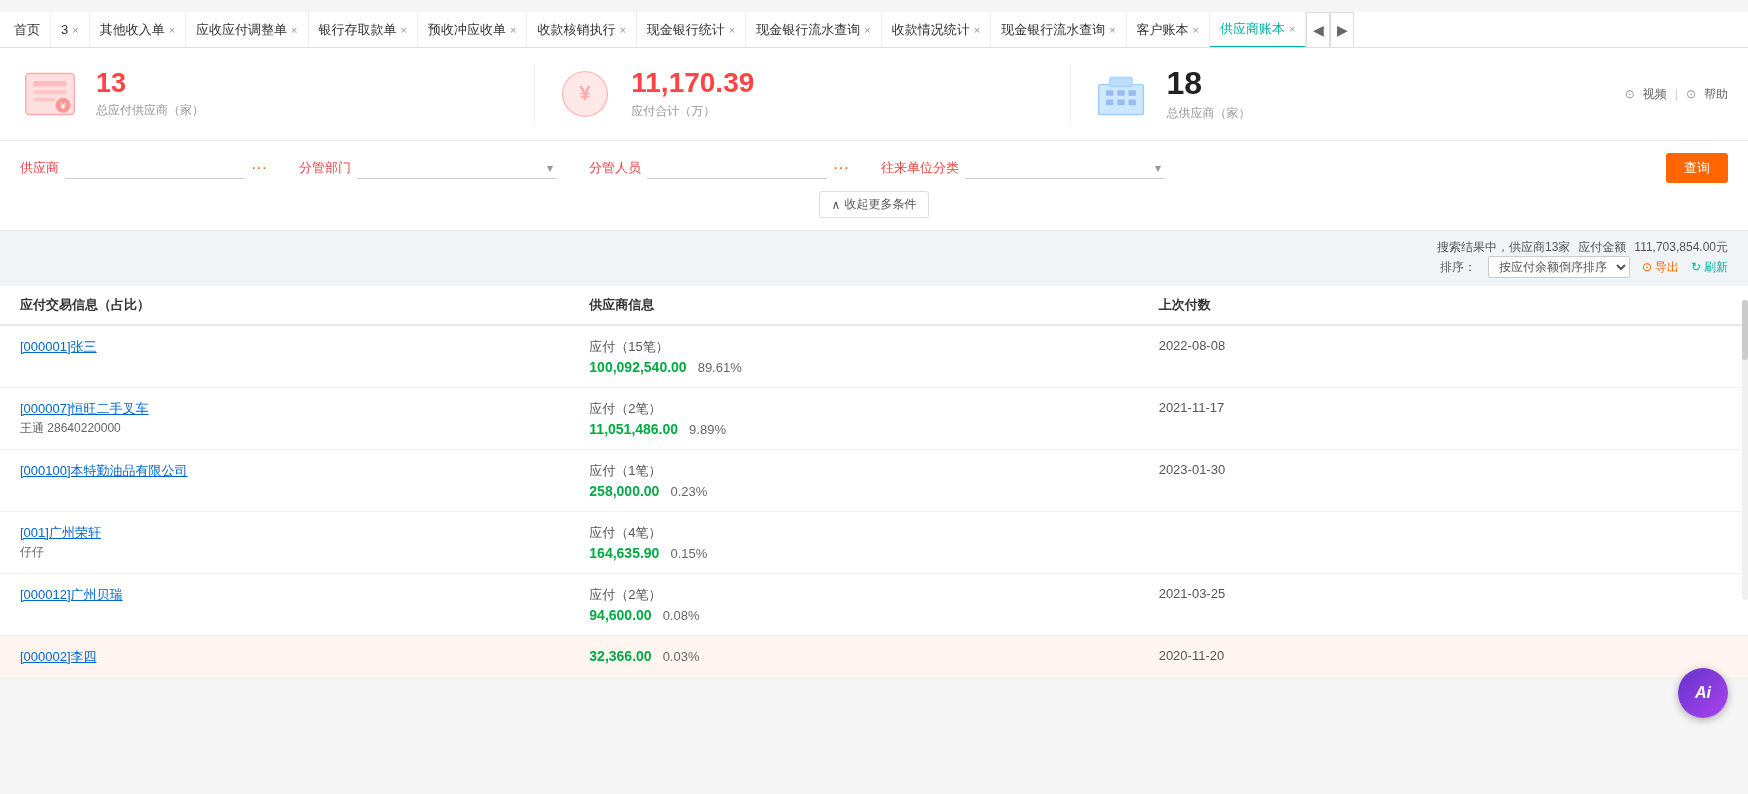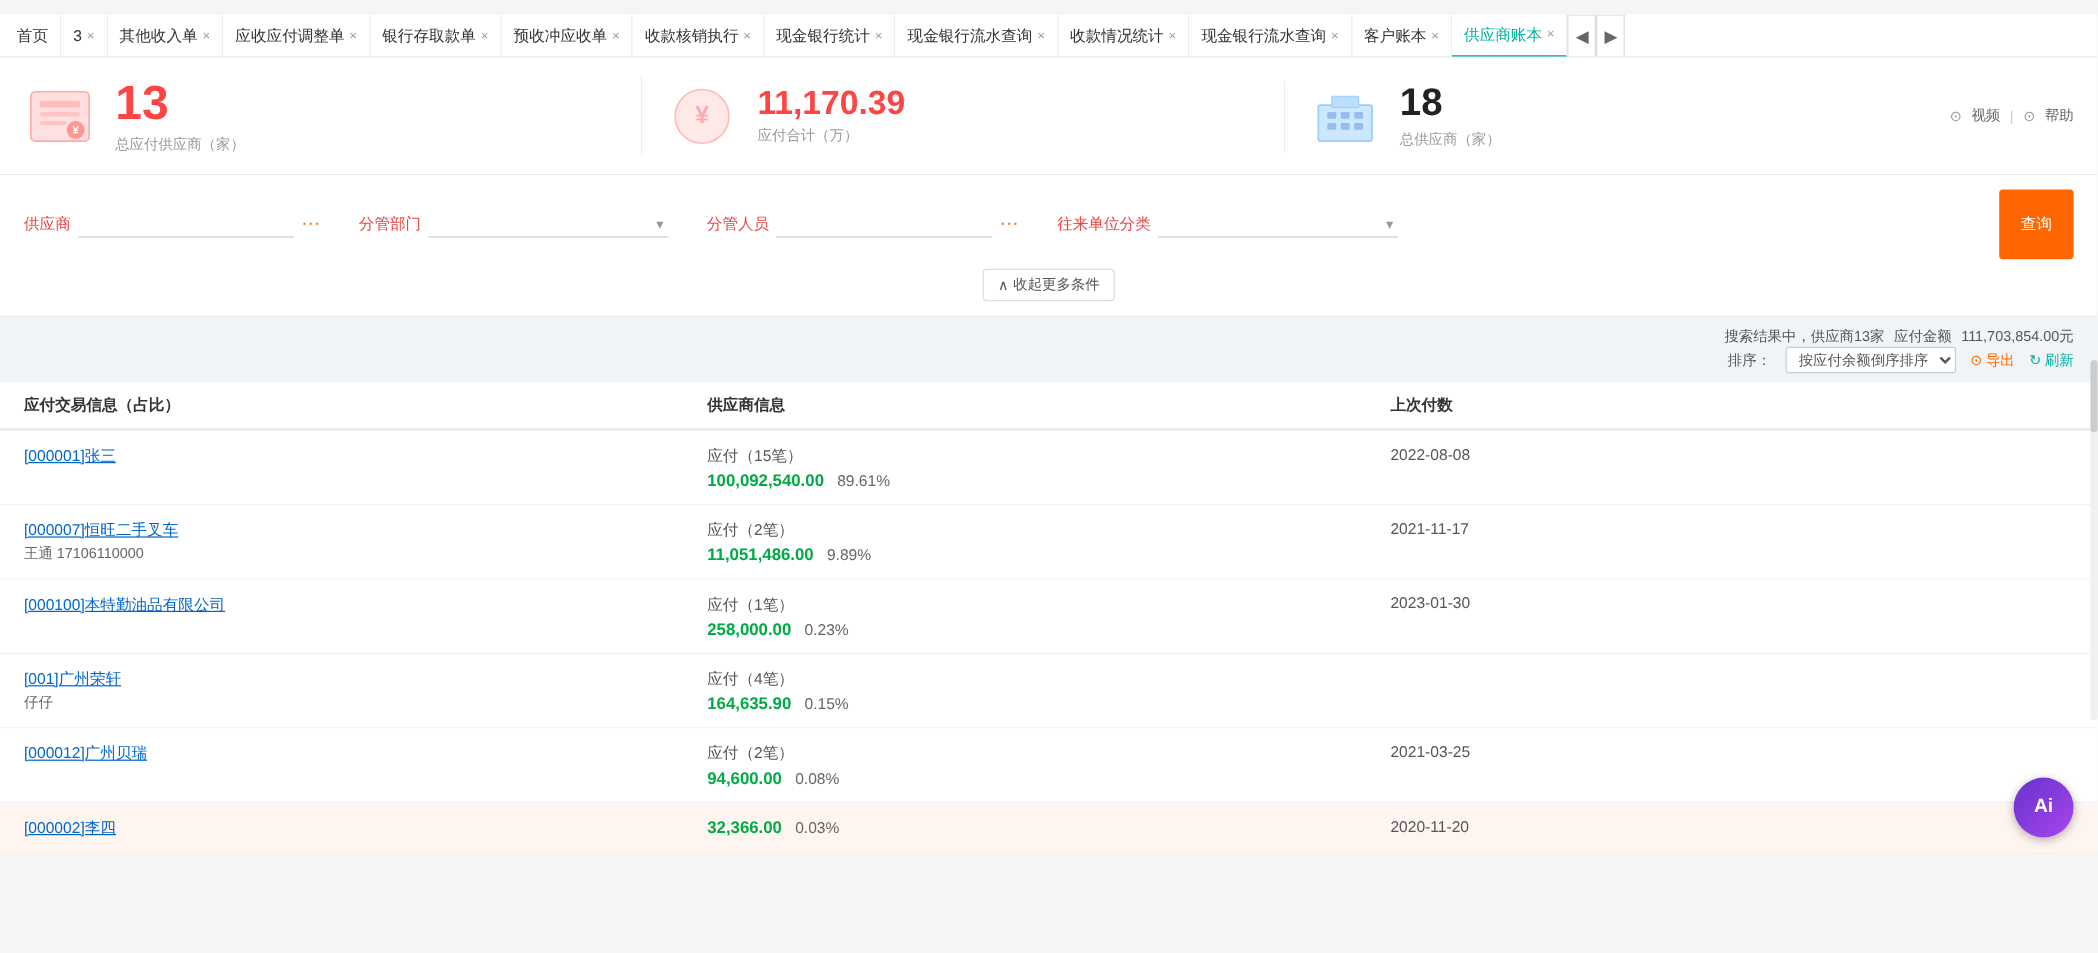--- a/index.html
+++ b/index.html
@@ -64,21 +64,21 @@
     .summary-card:last-child { border-right: none; }
     .card-icon {
       width: 60px;
       height: 60px;
       display: flex;
       align-items: center;
       justify-content: center;
     }
     .card-icon svg { width: 56px; height: 56px; }
     .card-content { display: flex; flex-direction: column; }
-    .card-number { font-size: 40px; font-weight: bold; color: #ff4444; line-height: 1.1; }
+    .card-number { font-size: 27px; font-weight: bold; color: #ff4444; line-height: 1.1; }
     .card-number.black { color: #222; font-size: 32px; }
     .card-label { font-size: 12px; color: #999; margin-top: 4px; }
     .top-right-links {
       display: flex;
       align-items: center;
       gap: 8px;
       font-size: 12px;
       color: #666;
       margin-left: auto;
       white-space: nowrap;
@@ -137,21 +137,21 @@
       transform: translateY(-50%);
       font-size: 12px;
       color: #999;
       pointer-events: none;
     }
     .filter-dots { color: #ff6600; font-size: 16px; cursor: pointer; }
     .search-btn {
       background: #ff6600;
       color: #fff;
       border: none;
-      padding: 20px 18px;
+      padding: 6px 18px;
       border-radius: 3px;
       font-size: 13px;
       cursor: pointer;
       white-space: nowrap;
     }
     .collapse-btn {
       display: flex;
       align-items: center;
       gap: 4px;
       color: #555;
@@ -453,21 +453,21 @@
       </div>
     </div>
     <div>
       <span class="last-pay">2022-08-08</span>
     </div>
   </div>
 
   <div class="table-row">
     <div>
       <div class="supplier-name">[000007]恒旺二手叉车</div>
-      <div class="supplier-sub">王通  17106110000</div>
+      <div class="supplier-sub">王通  28640220000</div>
     </div>
     <div class="trans-info">
       <span class="trans-label">应付（2笔）</span>
       <div class="trans-row">
         <span class="trans-amount">11,051,486.00</span>
         <span class="trans-percent">9.89%</span>
       </div>
     </div>
     <div>
       <span class="last-pay">2021-11-17</span>
@@ -532,19 +532,19 @@
         <span class="trans-amount">32,366.00</span>
         <span class="trans-percent">0.03%</span>
       </div>
     </div>
     <div>
       <span class="last-pay">2020-11-20</span>
     </div>
   </div>
 </div>
 
-<div style="position:fixed; bottom:96px; right:20px; width:50px; height:50px; background: linear-gradient(135deg, #6633cc, #aa44ee); border-radius:50%; display:flex; align-items:center; justify-content:center; box-shadow: 0 2px 8px rgba(0,0,0,0.3); cursor:pointer;">
+<div style="position:fixed; bottom:76px; right:20px; width:50px; height:50px; background: linear-gradient(135deg, #6633cc, #aa44ee); border-radius:50%; display:flex; align-items:center; justify-content:center; box-shadow: 0 2px 8px rgba(0,0,0,0.3); cursor:pointer;font-style:italic;">
   <span style="color:white; font-size:16px; font-weight:bold;">Ai</span>
 </div>
 
 <div class="scrollbar-track">
   <div class="scrollbar-thumb"></div>
 </div>
 
 </body></html>

